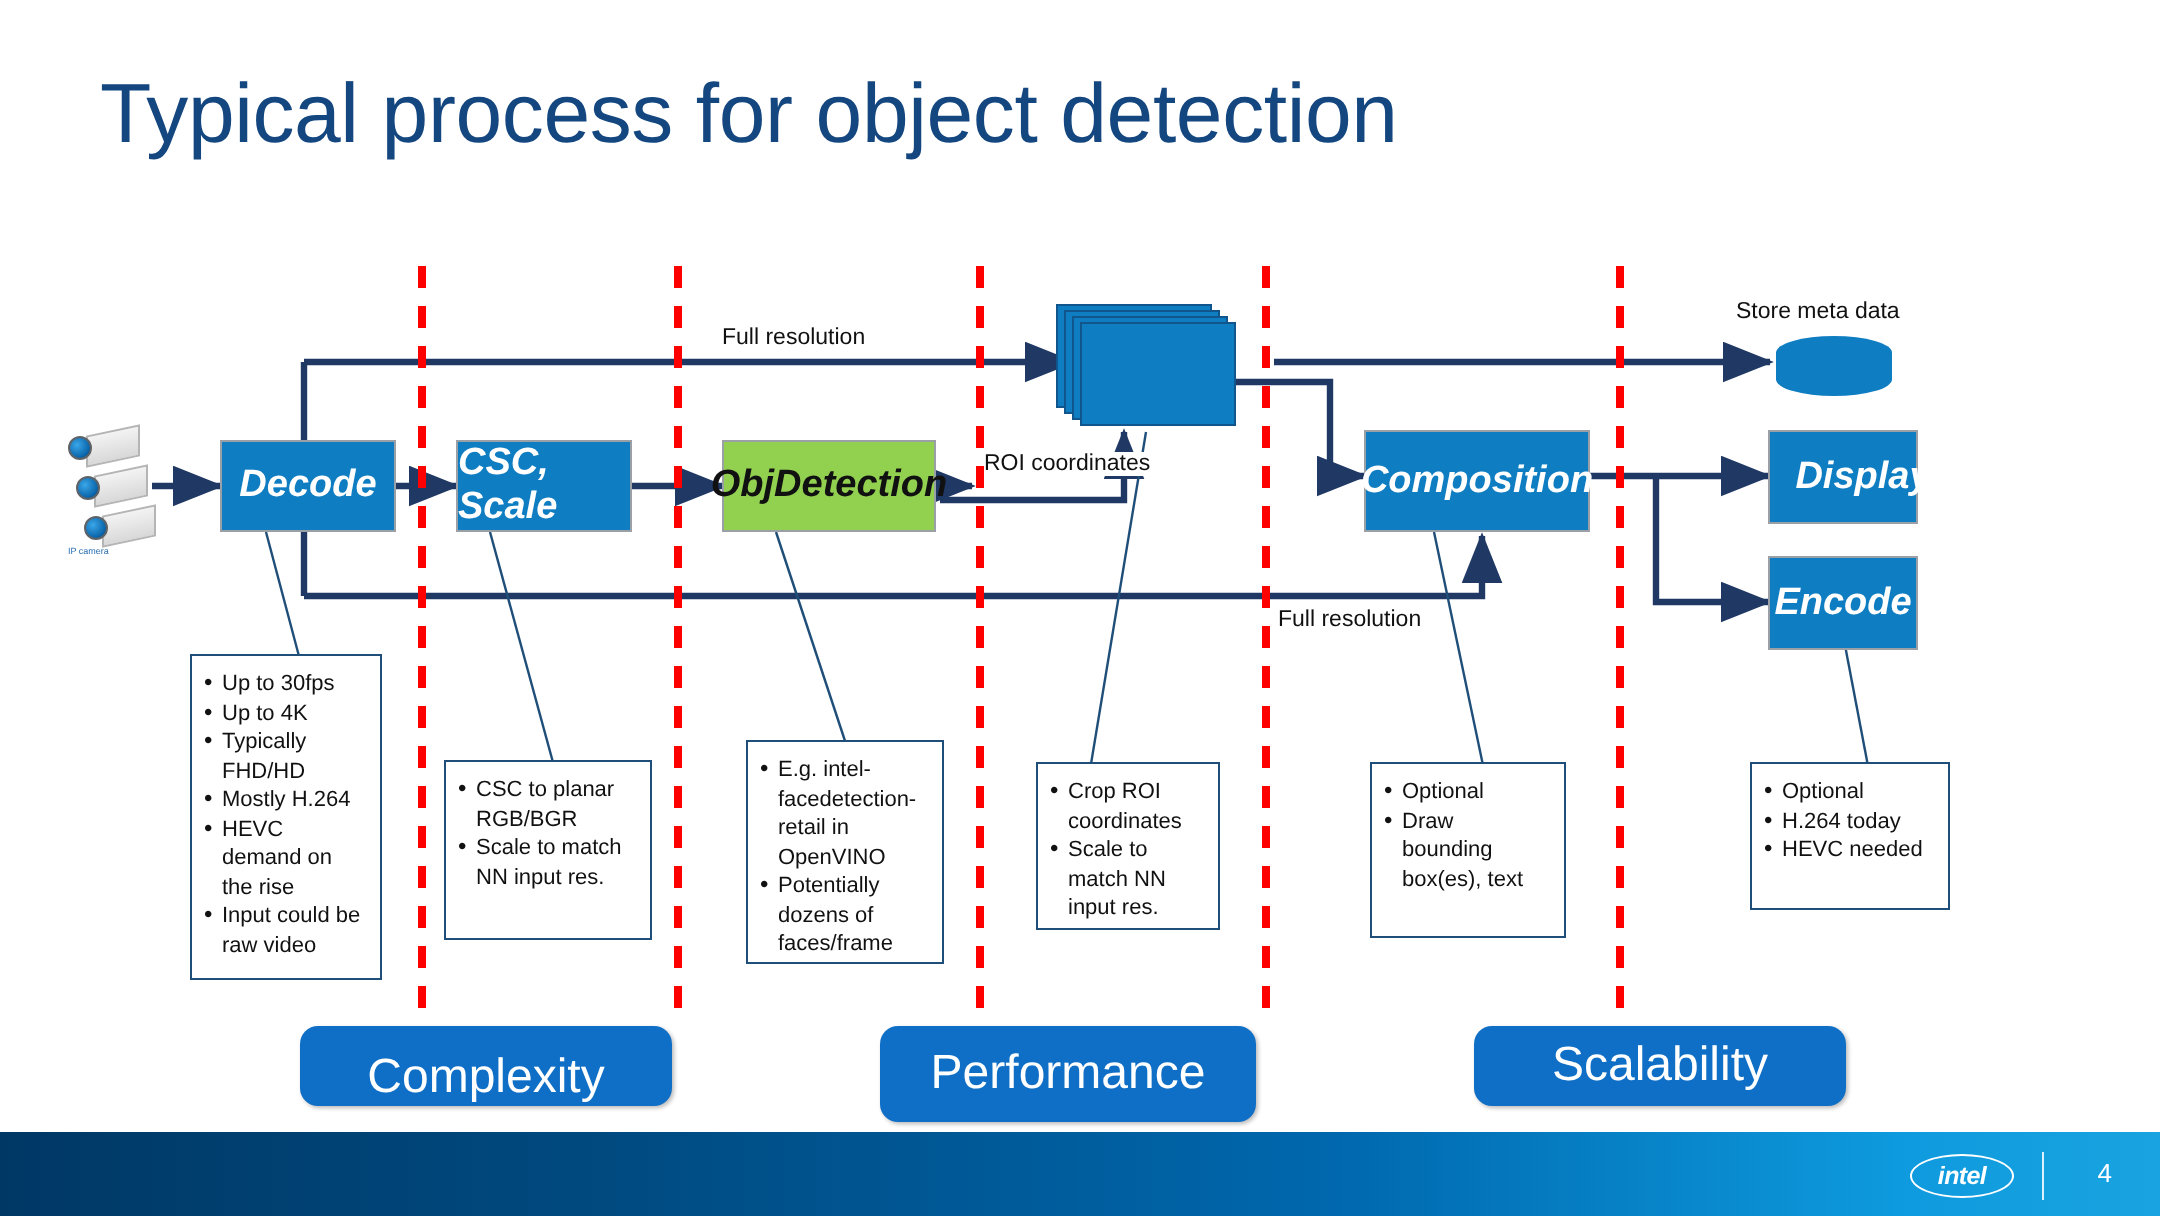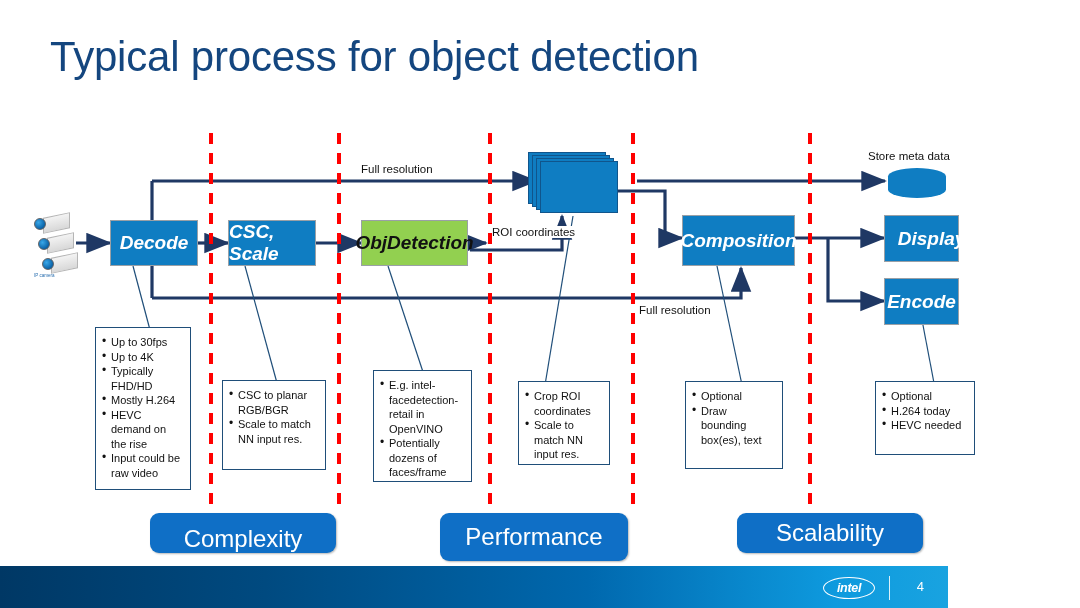--- a/index.html
+++ b/index.html
@@ -125,21 +125,21 @@
     align-items:center;
     justify-content:center;
     box-shadow: 1px 1px 2px rgba(0,0,0,.28);
     z-index:9;
   }
 
   
   .footer {
     position:absolute;
     left:0; bottom:0;
-    width:948px; height:42px;
+    width:1080px; height:42px;
     background: linear-gradient(to right, #003865 0%, #004a80 28%, #0068ae 62%, #0e9ade 88%, #19a3e0 100%);
     z-index:10;
   }
   .intel-logo {
     position:absolute;
     right:73px; top:11px;
     width:52px; height:22px;
     border:1.6px solid #ffffff;
     border-radius:50%;
     color:#ffffff;

